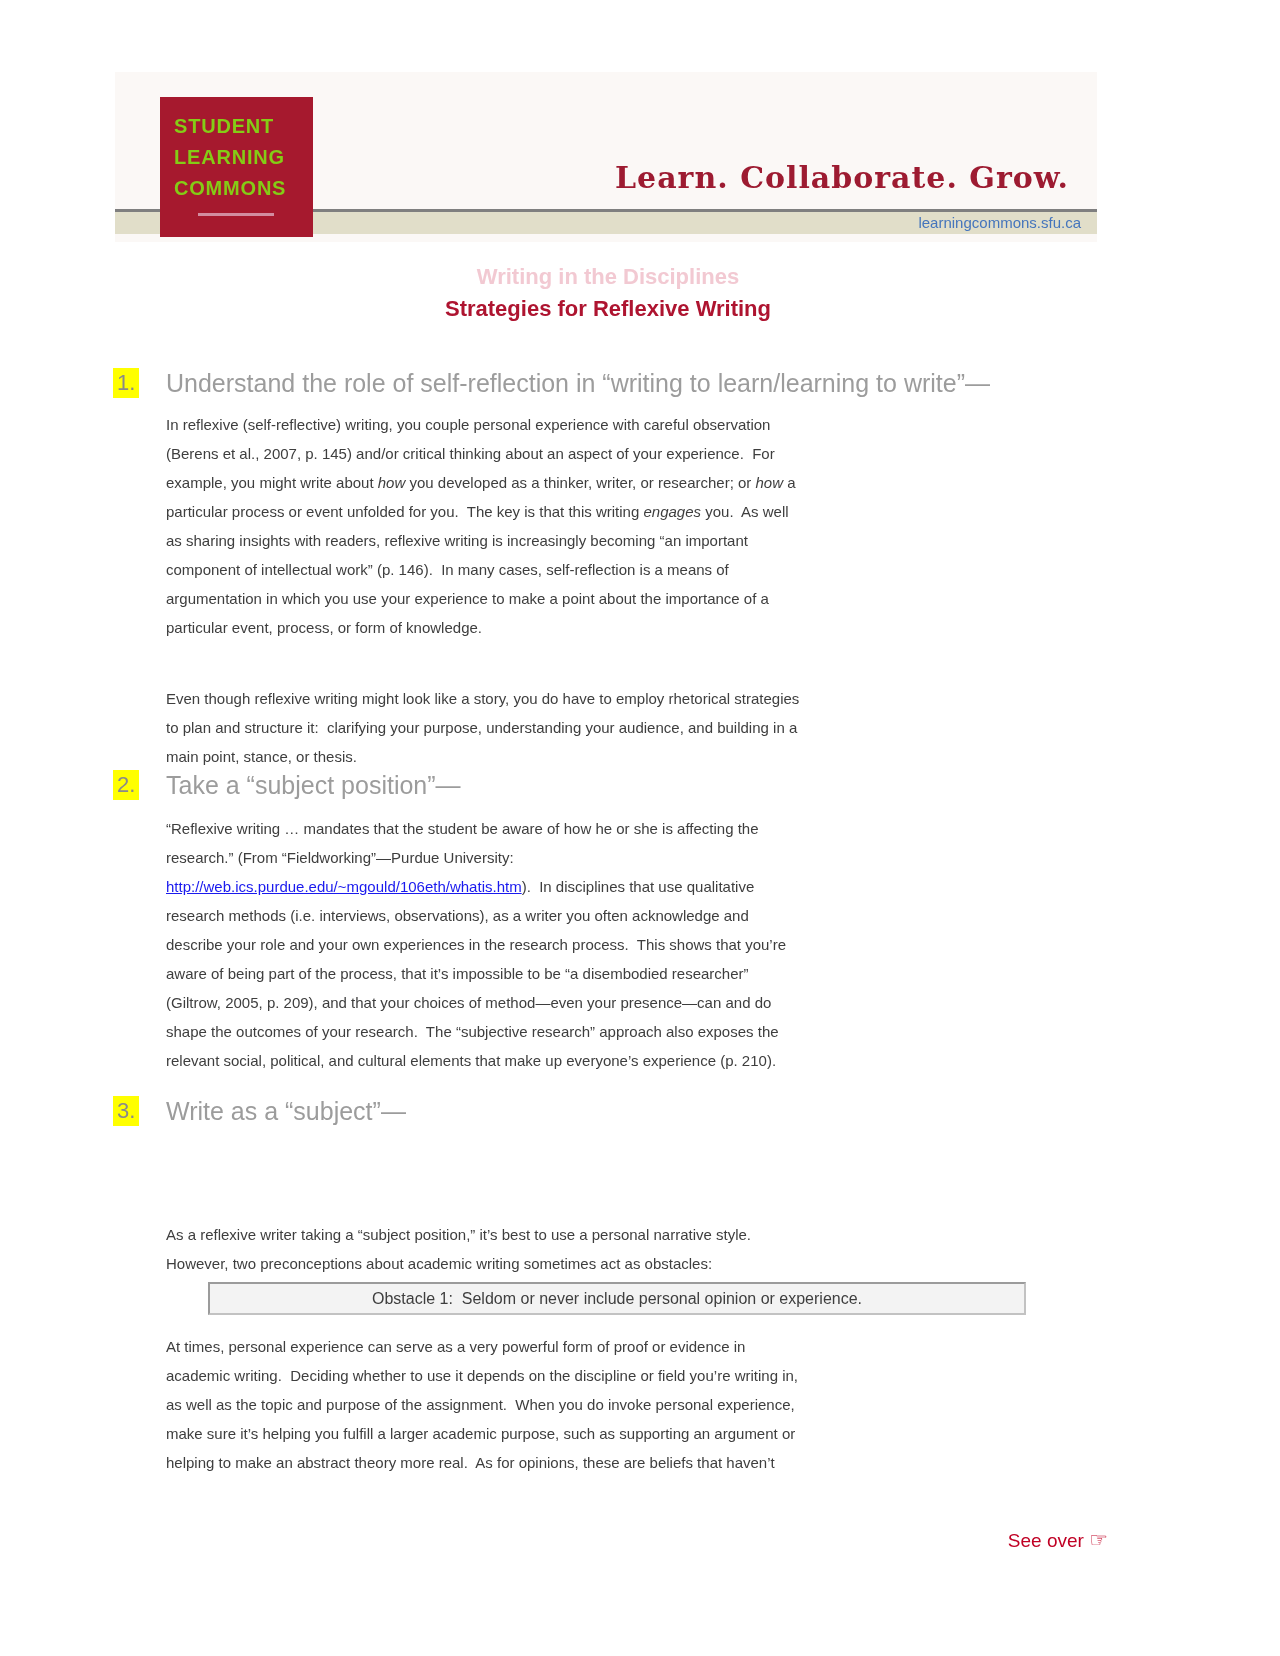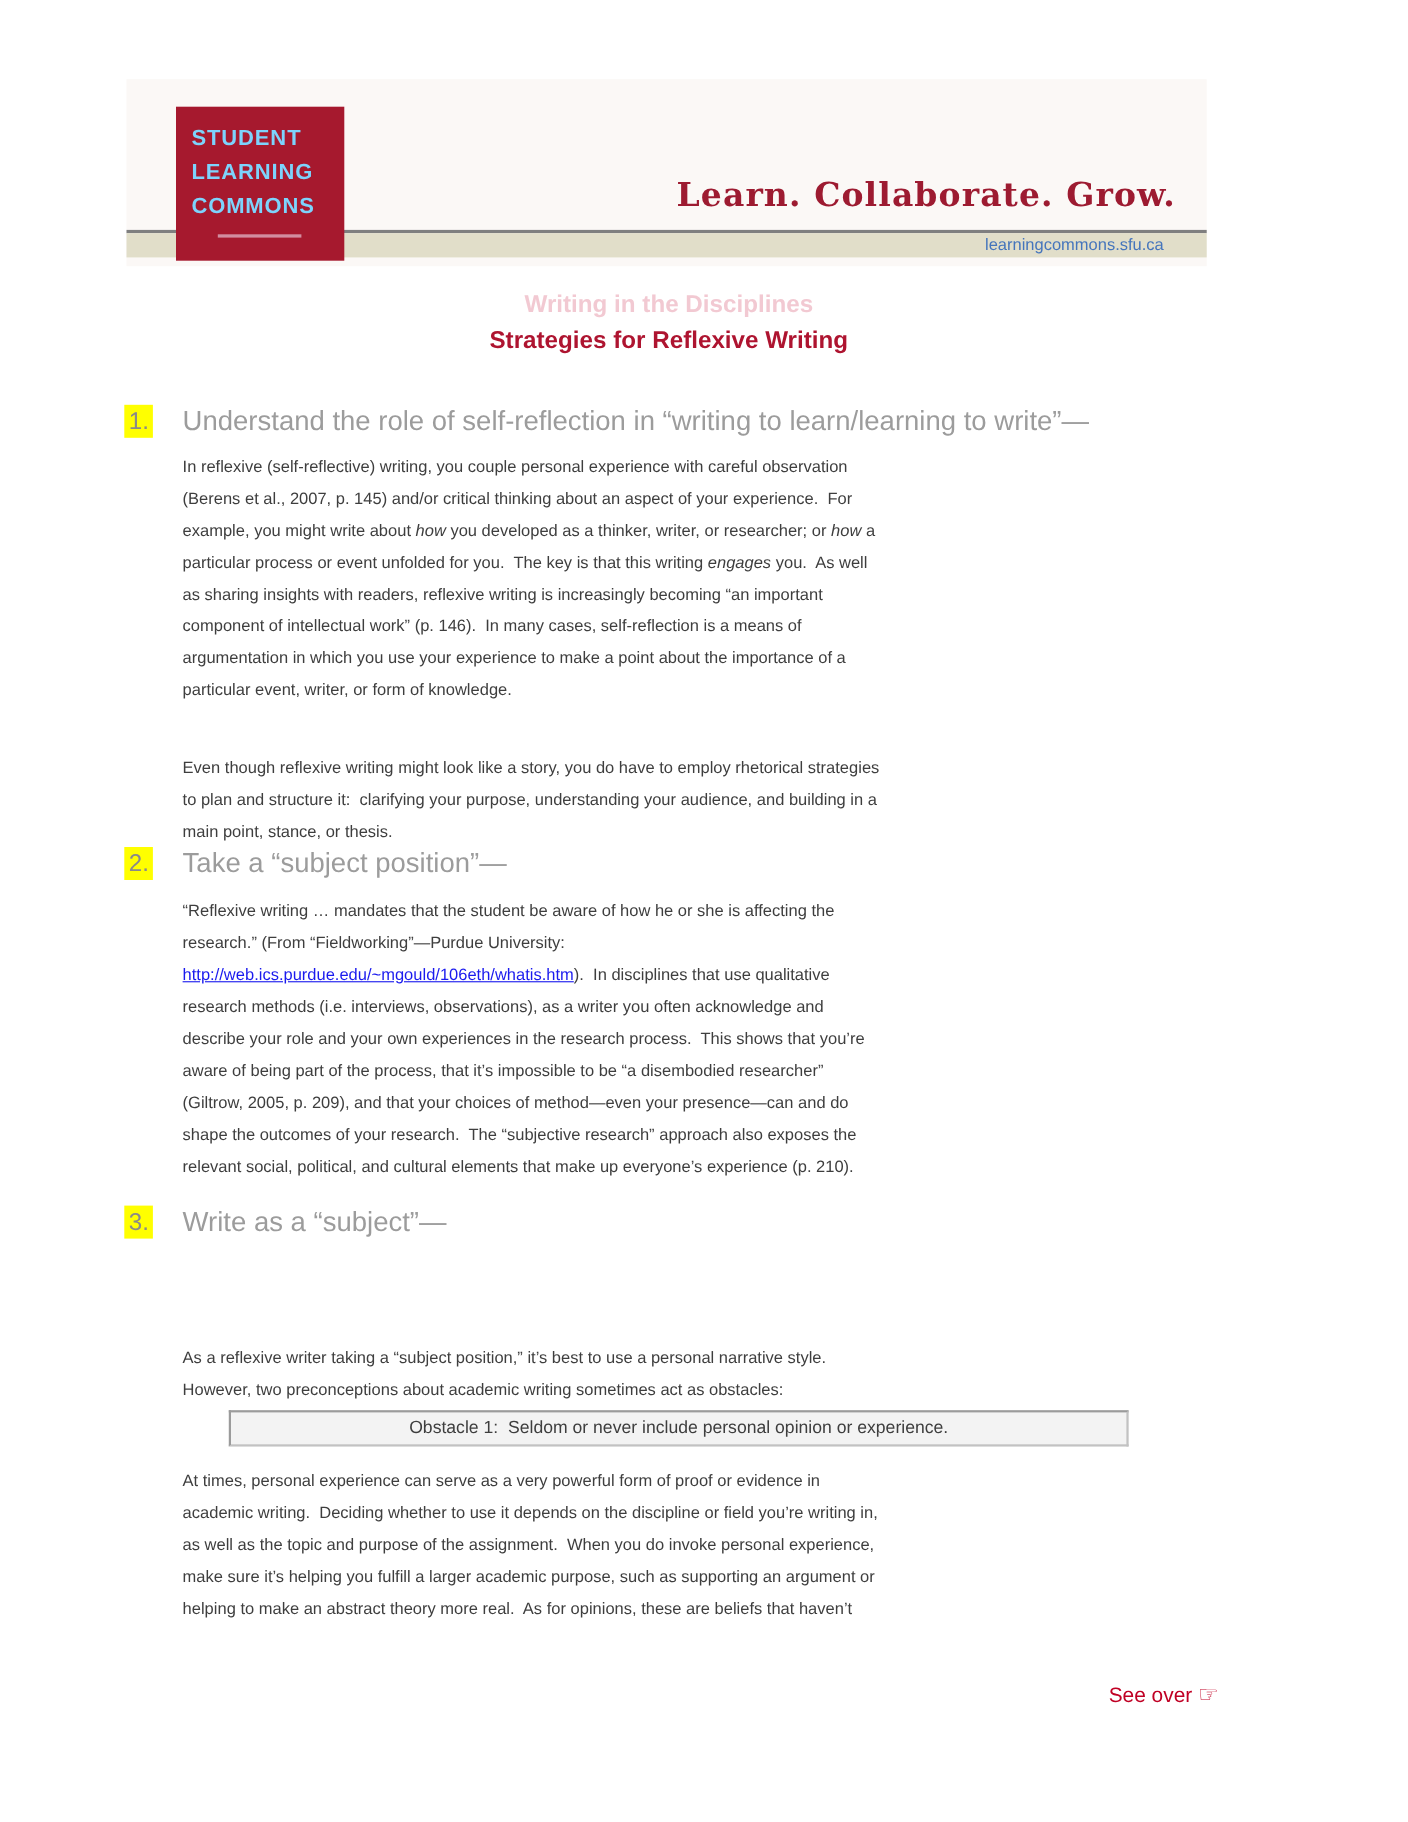--- a/index.html
+++ b/index.html
@@ -4,27 +4,27 @@
 <style>
   html,body{margin:0;padding:0;background:#ffffff;}
   .page{
     position:relative;width:1280px;height:1656px;background:#ffffff;overflow:hidden;
     font-family:"Liberation Sans",sans-serif;color:#3E3E3E;
   }
   
   .header-band{position:absolute;left:115px;top:72px;width:982px;height:170px;background:#FBF8F6;}
   .logo-box{position:absolute;left:45px;top:25px;width:153px;height:140px;background:#A6192E;z-index:2;
     padding:14px 0 0 14px;box-sizing:border-box;}
-  .logo-line{color:#7dd3fc;font-weight:bold;font-size:20px;line-height:31px;letter-spacing:0.8px;white-space:pre;}
+  .logo-line{color:#84cc16;font-weight:bold;font-size:20px;line-height:31px;letter-spacing:0.8px;white-space:pre;}
   .logo-underline{width:76px;height:3px;background:#D28DA0;margin:9px 0 0 24px;}
   .tagline{position:absolute;right:28px;top:88px;color:#9D1B31;
     font-family:"DejaVu Serif",serif;font-weight:bold;font-size:30px;letter-spacing:1px;white-space:pre;}
   .rule{position:absolute;left:0;right:0;top:137px;height:3px;background:#7F7F7F;}
   .website-bar{position:absolute;left:0;right:0;top:140px;height:22px;background:#E1DEC9;
-    text-align:right;padding-right:39px;box-sizing:border-box;}
+    text-align:right;padding-right:16px;box-sizing:border-box;}
   .website-url{font-size:15px;line-height:22px;color:#4575BC;white-space:pre;}
   
   .kicker{position:absolute;left:0;top:264px;width:1216px;text-align:center;
     font-weight:bold;font-size:22px;color:#F2C9D2;white-space:pre;}
   .main-title{position:absolute;left:0;top:296px;width:1216px;text-align:center;
     font-weight:bold;font-size:22px;color:#AE1430;white-space:pre;}
   
   .sec-num{position:absolute;left:113px;background:#FFFF00;color:#8A8A8A;
     font-size:22px;line-height:30px;padding:0 4px;white-space:pre;}
   .sec-heading{position:absolute;left:166px;color:#9C9C9C;font-size:25px;line-height:30px;white-space:pre;}
@@ -68,21 +68,21 @@
   <span class="sec-num" style="top:368px;">1.</span>
   <span class="sec-heading" style="top:368px;">Understand the role of self-reflection in “writing to learn/learning to write”—</span>
   <div class="para" style="top:410px;">
       <div class="line">In reflexive (self-reflective) writing, you couple personal experience with careful observation</div>
       <div class="line">(Berens et al., 2007, p. 145) and/or critical thinking about an aspect of your experience.  For</div>
       <div class="line">example, you might write about <em>how</em> you developed as a thinker, writer, or researcher; or <em>how</em> a</div>
       <div class="line">particular process or event unfolded for you.  The key is that this writing <em>engages</em> you.  As well</div>
       <div class="line">as sharing insights with readers, reflexive writing is increasingly becoming “an important</div>
       <div class="line">component of intellectual work” (p. 146).  In many cases, self-reflection is a means of</div>
       <div class="line">argumentation in which you use your experience to make a point about the importance of a</div>
-      <div class="line">particular event, writer, or form of knowledge.</div>
+      <div class="line">particular event, process, or form of knowledge.</div>
     </div>
   <div class="para" style="top:656px;margin-top:28px;">
       <div class="line">Even though reflexive writing might look like a story, you do have to employ rhetorical strategies</div>
       <div class="line">to plan and structure it:  clarifying your purpose, understanding your audience, and building in a</div>
       <div class="line">main point, stance, or thesis.</div>
     </div>
 
   <span class="sec-num" style="top:770px;">2.</span>
   <span class="sec-heading" style="top:770px;">Take a “subject position”—</span>
   <div class="para" style="top:814px;">

